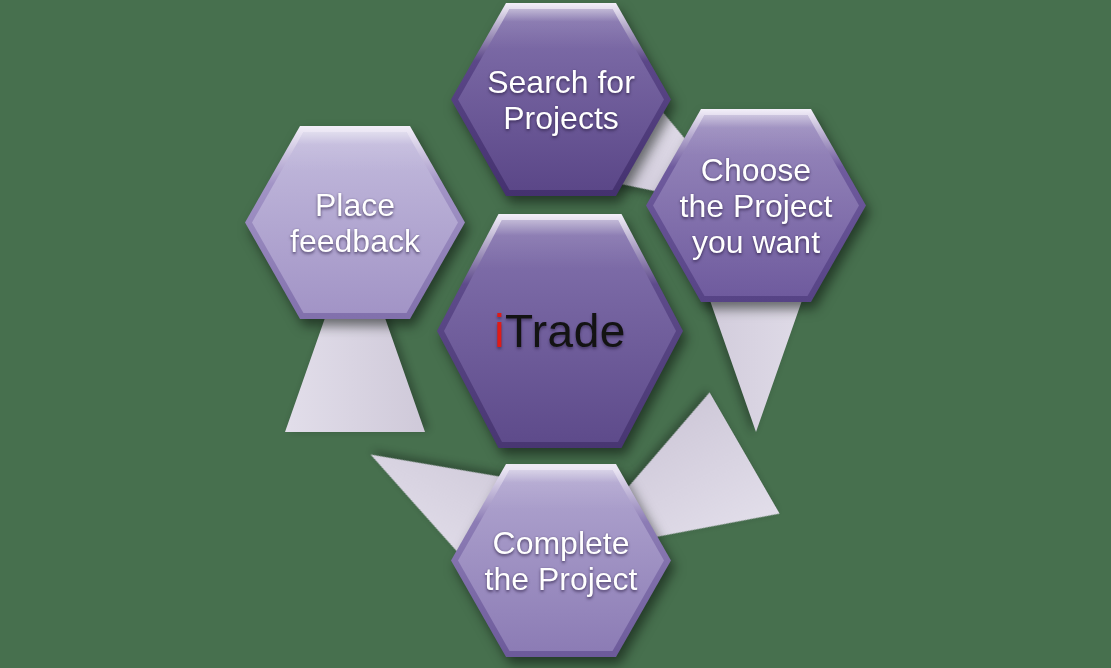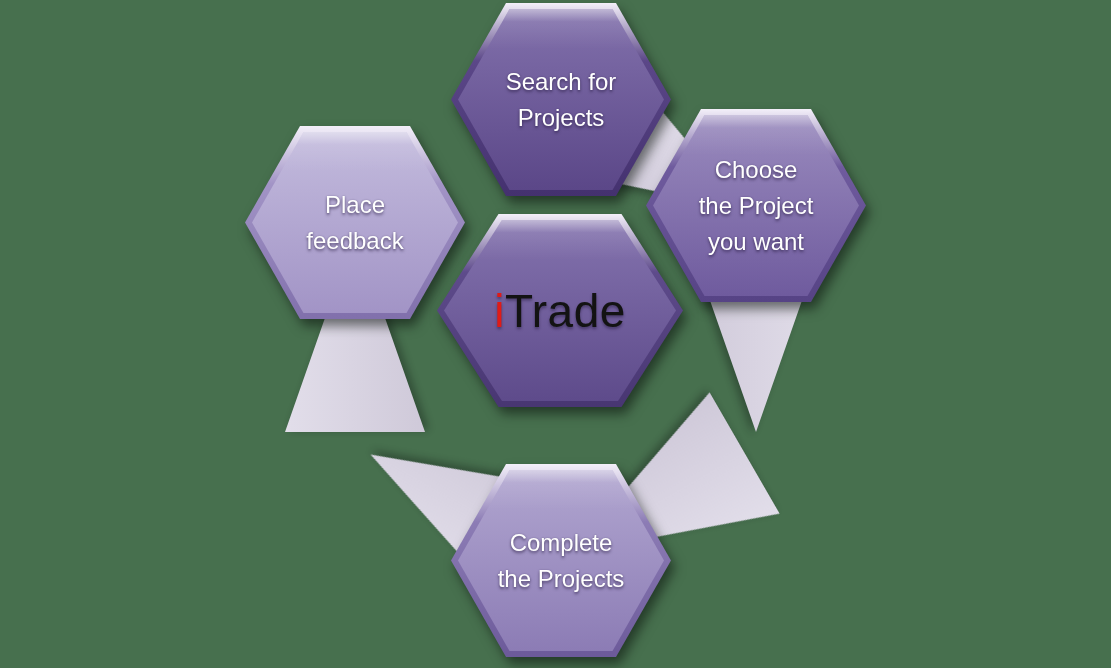--- a/index.html
+++ b/index.html
@@ -46,36 +46,36 @@
     position: absolute; inset: 6px 7px;
     clip-path: polygon(0% 50%, 25% 0%, 75% 0%, 100% 50%, 75% 100%, 25% 100%);
     background:
       linear-gradient(180deg, rgba(255,255,255,0.50) 0%, rgba(255,255,255,0.10) 7%, rgba(255,255,255,0) 22%),
       linear-gradient(180deg, var(--c-top, #9A8BBE) 0%, var(--c-bot, #6F5B9E) 100%);
   }
   .hex-label {
     position: absolute; inset: 0; z-index: 3;
     display: flex; align-items: center; justify-content: center;
     text-align: center; white-space: pre-line;
-    font-size: 24px; line-height: 36px;
+    font-size: 32px; line-height: 36px;
     color: var(--text-color, #FFFFFF);
     text-shadow: 0 2px 3px rgba(38, 26, 62, 0.60), 0 0 2px rgba(38, 26, 62, 0.25);
   }
   .hex-label.dark-text {
     text-shadow: 0 2px 3px rgba(25, 15, 45, 0.45);
   }
 
   .pos-search   { left: 451px; top: 3px;   }
   .pos-choose   { left: 646px; top: 109px; }
   .pos-offer    { left: 646px; top: 350px; }
   .pos-complete { left: 451px; top: 464px; }
   .pos-receive  { left: 245px; top: 350px; }
   .pos-place    { left: 245px; top: 126px; }
 
-  .hex-center { width: 246px; height: 193px; left: 437px; top: 214px; }
+  .hex-center { width: 246px; height: 234px; left: 437px; top: 214px; }
   .brand {
     font-size: 46px; line-height: 50px; letter-spacing: 0.5px;
     color: var(--text-color, #121212);
     text-shadow: 0 3px 4px rgba(10, 5, 25, 0.40);
   }
   .brand .brand-i { color: #E01B17; } 
 </style>
 </head>
 <body>
 
@@ -110,21 +110,21 @@
     <div class="hex-label">Choose
 the Project
 you want</div>
   </div>
 
 
   <div class="hex pos-complete" style="--c-top: #B1A6D0; --c-bot: #8C7CB5; --c-edge: #6C5A9A; --text-color: #FFFFFF;">
     <div class="hex-shape"></div>
     <div class="hex-face"></div>
     <div class="hex-label">Complete
-the Projects</div>
+the Project</div>
   </div>
 
 
   <div class="hex pos-place" style="--c-top: #C3BBDD; --c-bot: #A294C6; --c-edge: #8170AC; --text-color: #FFFFFF;">
     <div class="hex-shape"></div>
     <div class="hex-face"></div>
     <div class="hex-label">Place
 feedback</div>
   </div>
 

